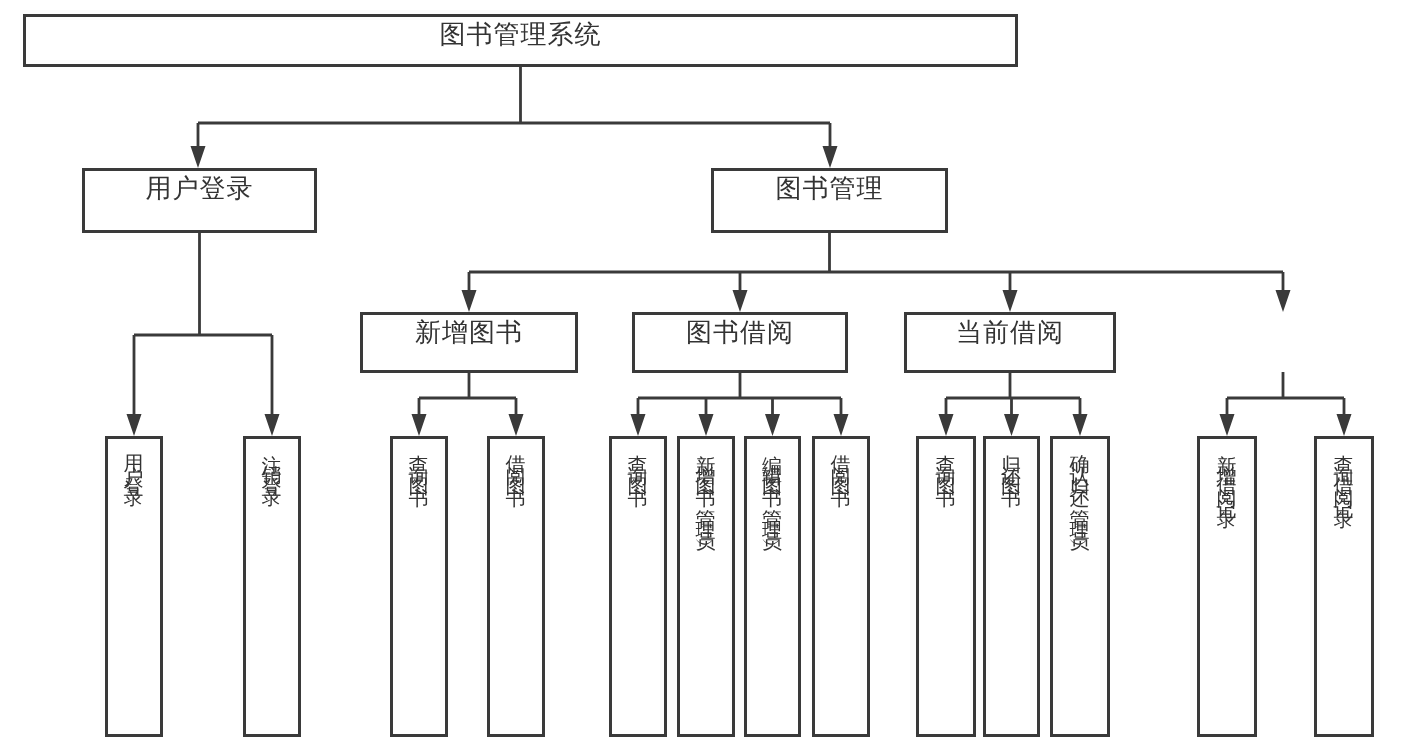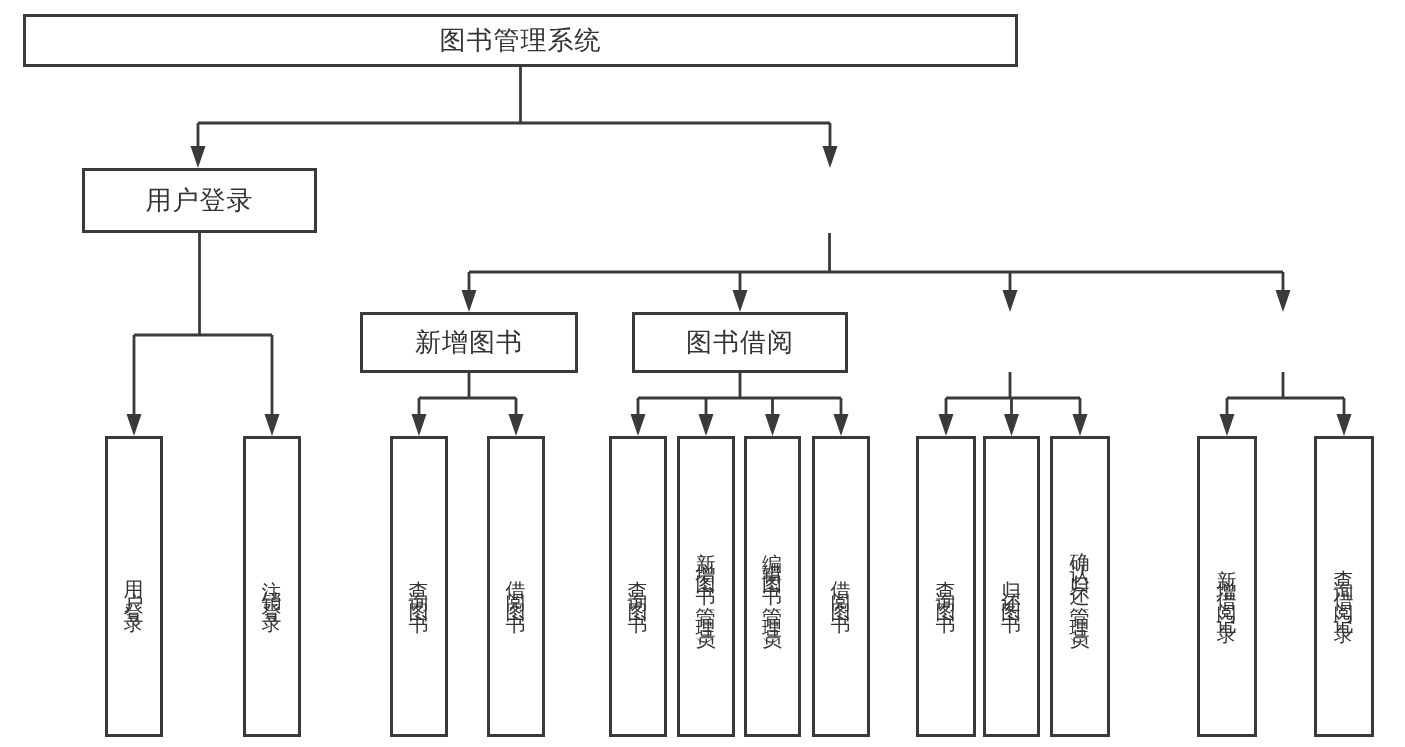--- a/index.html
+++ b/index.html
@@ -9,21 +9,21 @@
     background:#ffffff;
     font-family:"Liberation Sans", sans-serif;
     overflow:hidden;
   }
   .connectors{position:absolute;left:0;top:0;z-index:1;}
   .node{
     position:absolute;
     box-sizing:border-box;
     border:3px solid #3a3a3a;
     background:#ffffff;
-    display:flex;align-items:center;justify-content:center;
+    display:flex;justify-content:center;
     color:#333333;
     z-index:2;
   }
   .node-h{font-size:26px;letter-spacing:1px;white-space:nowrap;}
   .leaf .vtext{
     writing-mode:vertical-rl;
     text-orientation:mixed;
     font-size:20px;
     line-height:1;
     letter-spacing:11px;
@@ -77,26 +77,32 @@
     </g>
   </svg>
 
   <div class="node node-h" style="left:23px;top:14px;width:995px;height:53px;">
     <span>图书管理系统</span>
   </div>
 
   <div class="node node-h" style="left:82px;top:168px;width:235px;height:65px;">
     <span>用户登录</span>
   </div>
+  <div class="node node-h" style="left:711px;top:168px;width:237px;height:65px;">
+    <span>图书管理</span>
+  </div>
 
   <div class="node node-h" style="left:360px;top:312px;width:218px;height:61px;">
     <span>新增图书</span>
   </div>
   <div class="node node-h" style="left:632px;top:312px;width:216px;height:61px;">
     <span>图书借阅</span>
+  </div>
+  <div class="node node-h" style="left:904px;top:312px;width:212px;height:61px;">
+    <span>当前借阅</span>
   </div>
 
   <div class="node leaf" style="left:105px;top:436px;width:58px;height:301px;">
     <span class="vtext">用户登录</span>
   </div>
   <div class="node leaf" style="left:243px;top:436px;width:58px;height:301px;">
     <span class="vtext">注销登录</span>
   </div>
 
   <div class="node leaf" style="left:390px;top:436px;width:58px;height:301px;">

